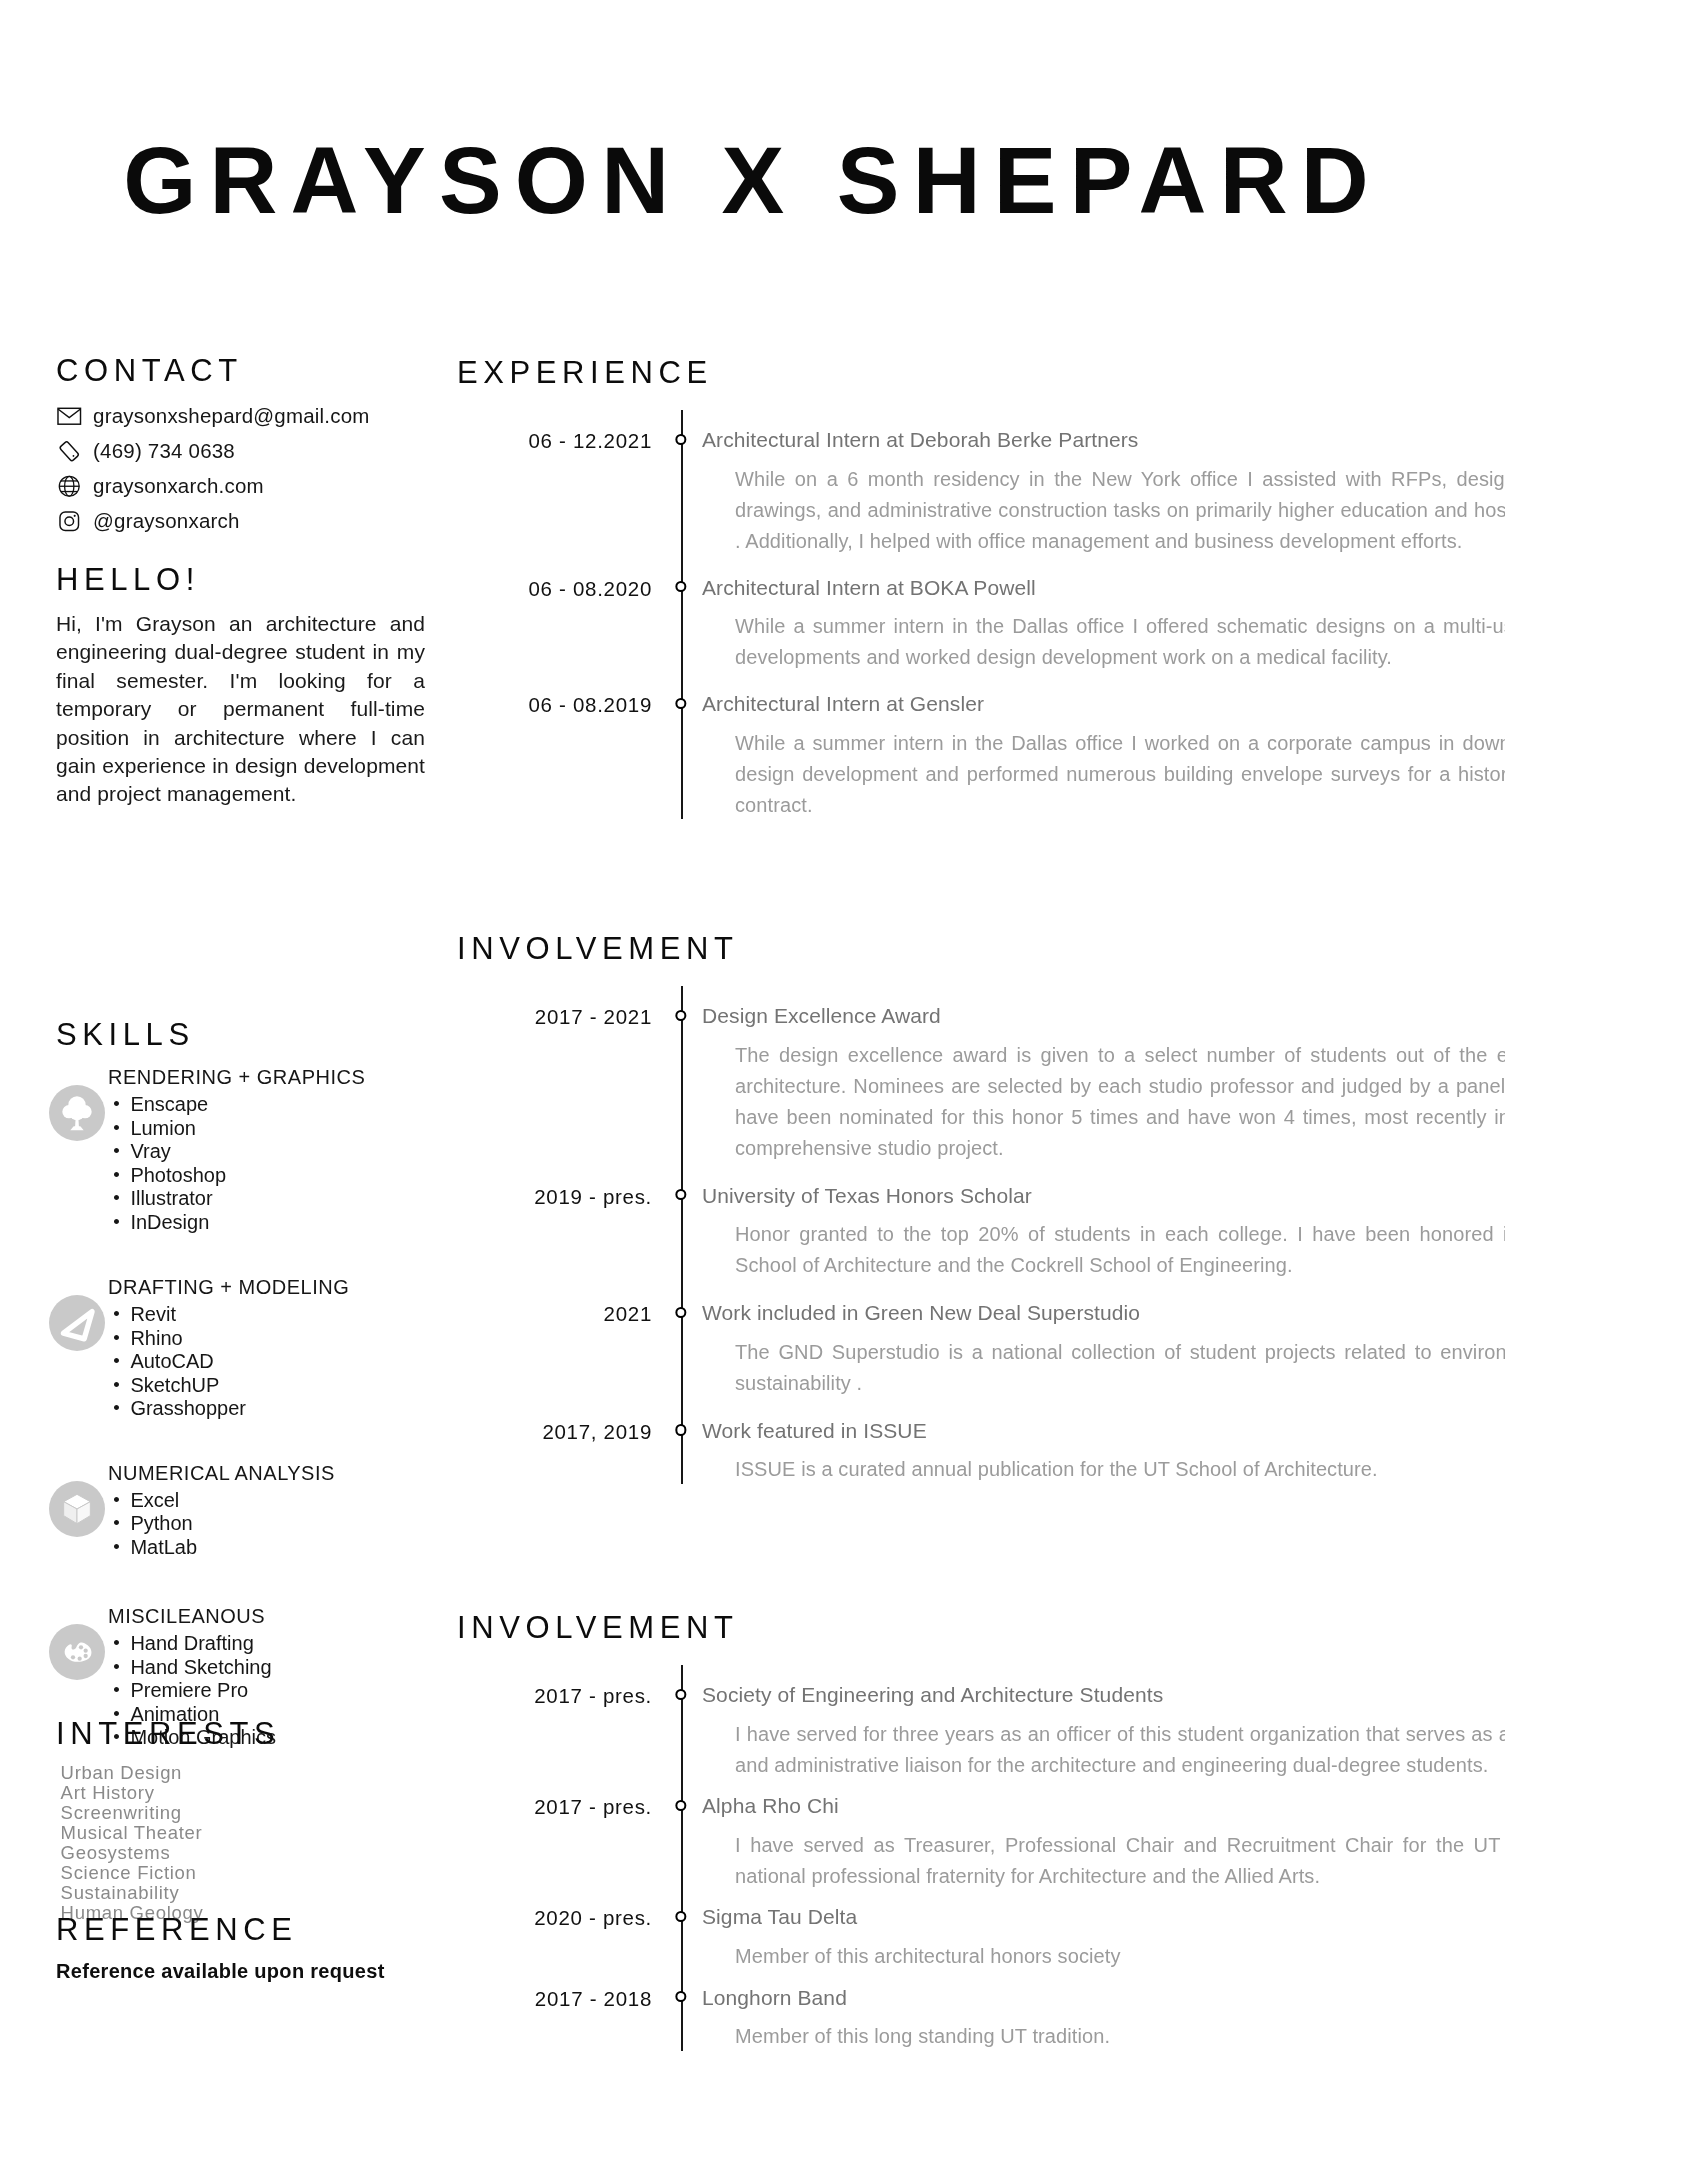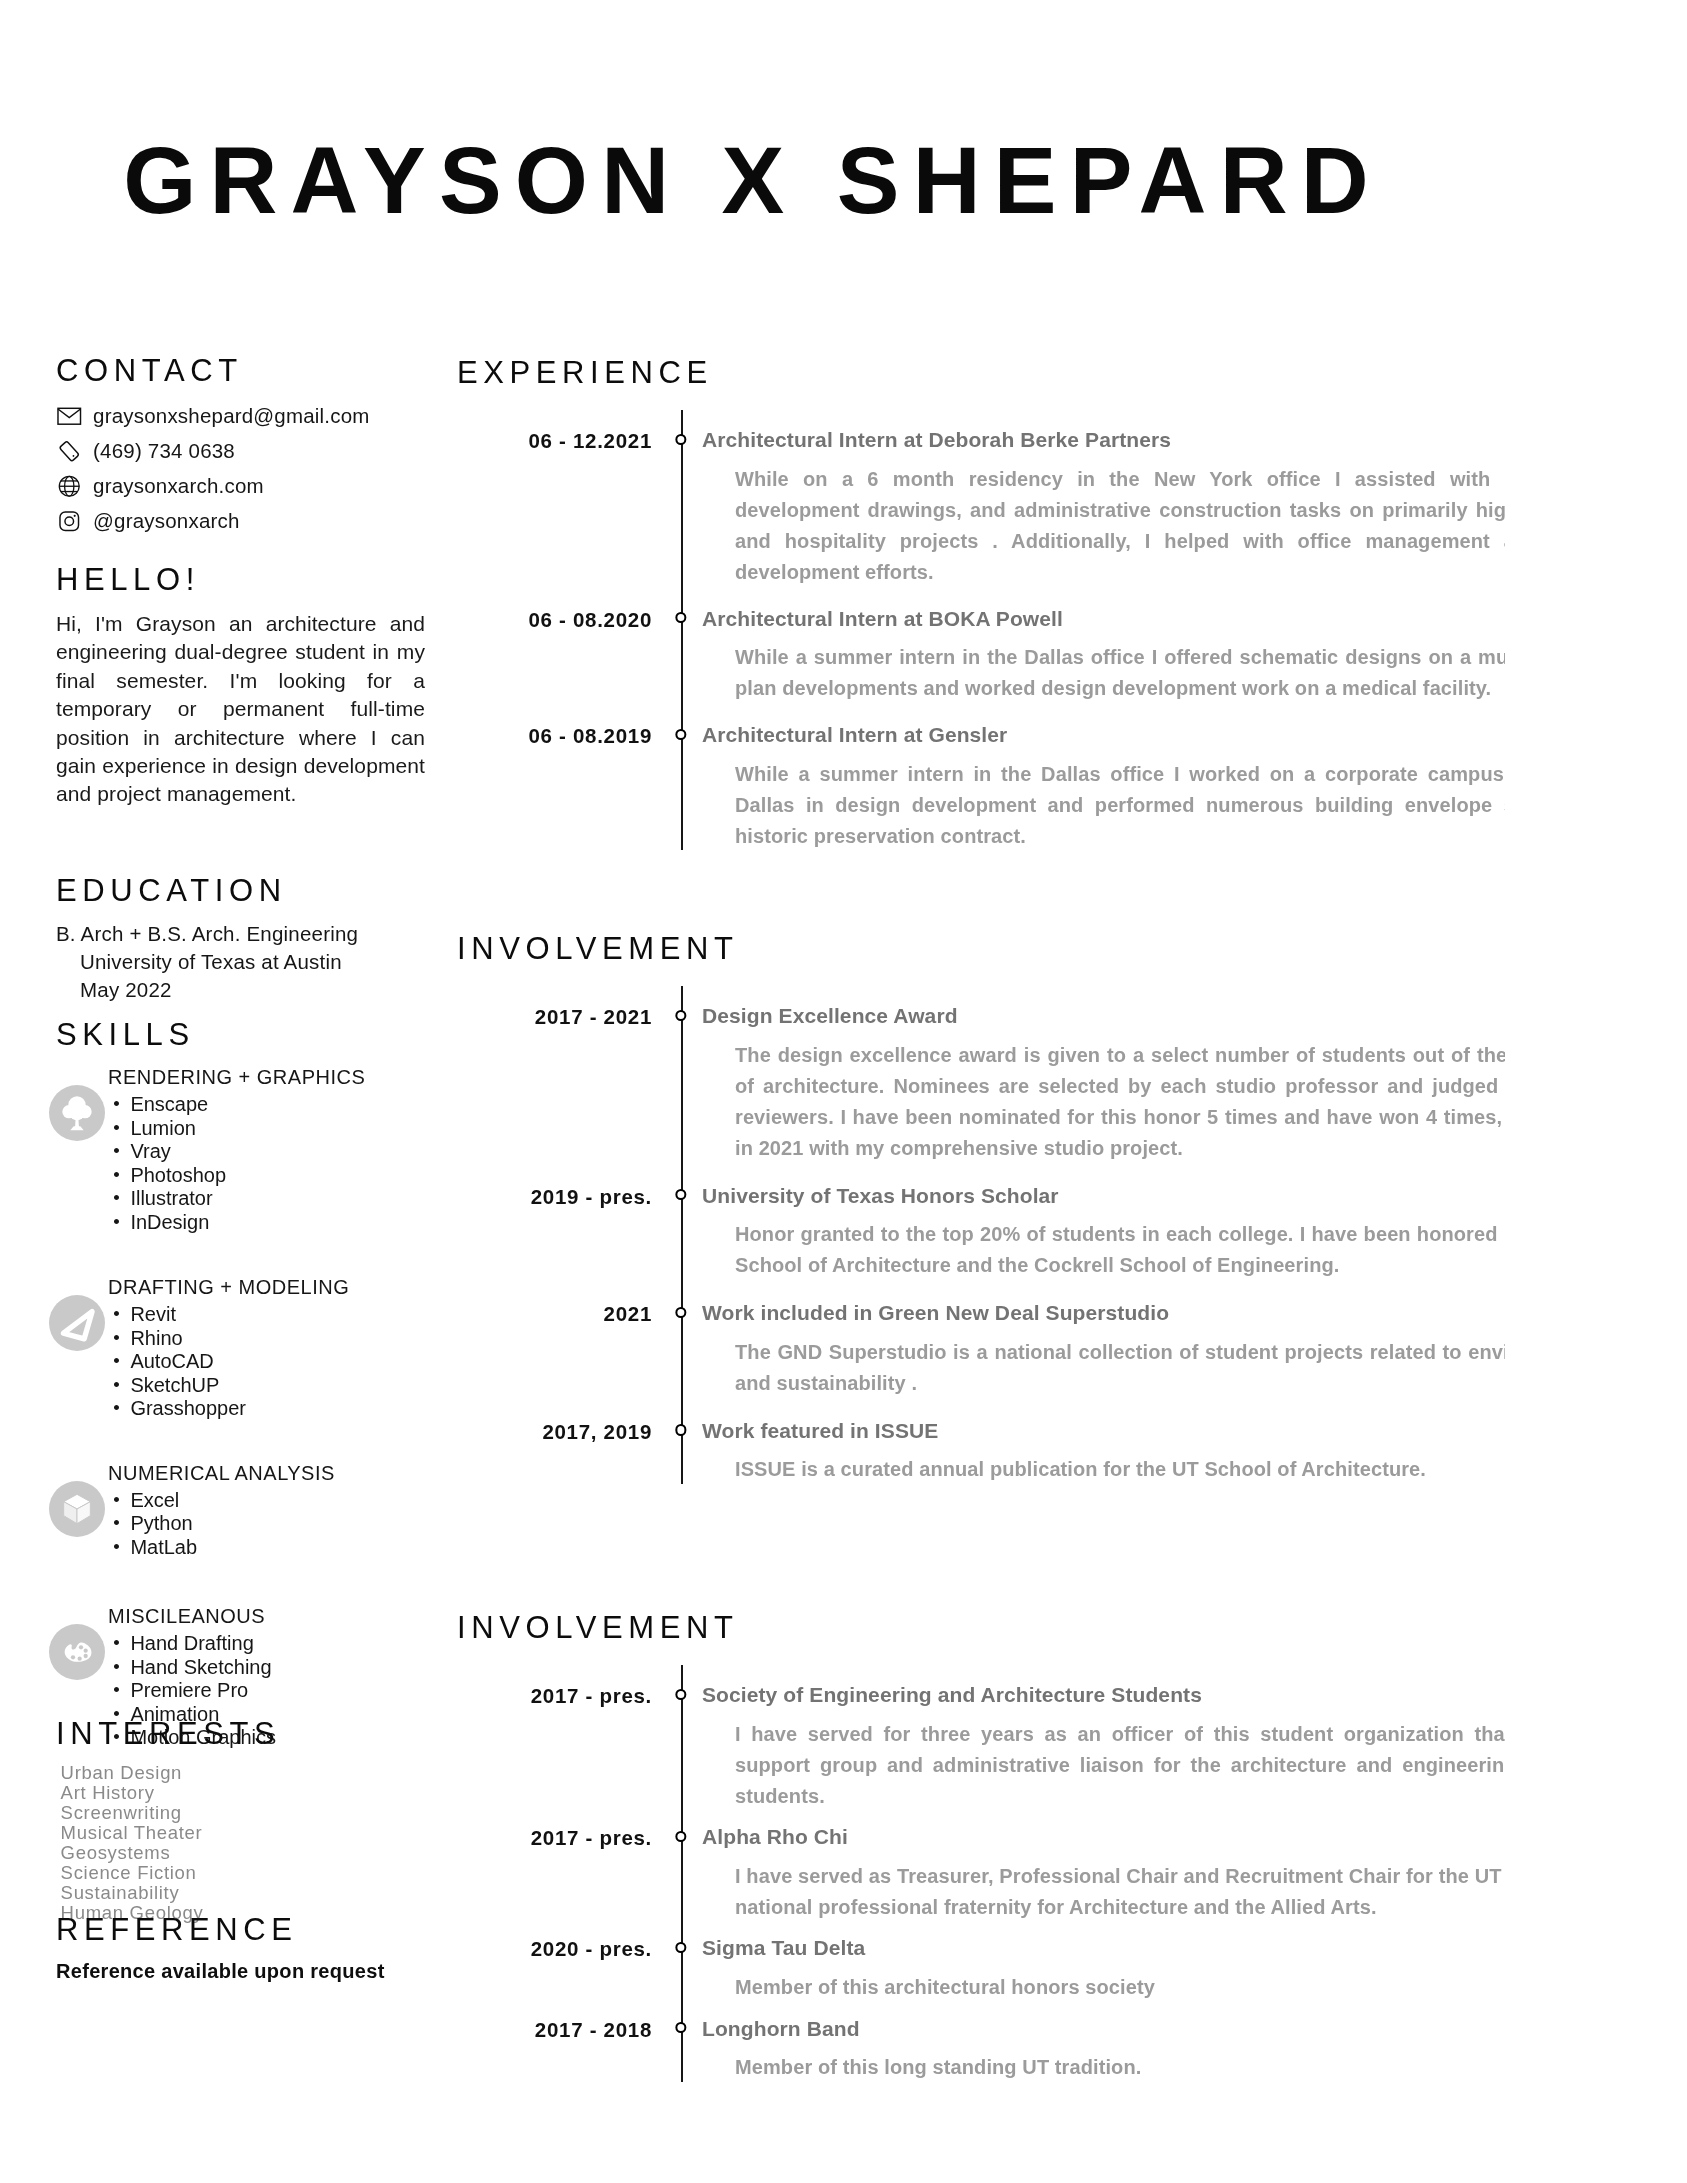--- a/index.html
+++ b/index.html
@@ -65,21 +65,21 @@
   .col-r{left:457px;width:1184px;}
   .s-experience{top:354px;}
   .s-achievements{top:930px;}
   .s-involvement{top:1609px;}
 
   .timeline{position:relative;margin-top:34px;}
   .timeline::before{
     content:"";position:absolute;left:224px;top:-14.6px;bottom:1.3px;
     width:2px;background:#161616;
   }
-  .t-item{position:relative;margin-bottom:16px;font-weight:bold;}
+  .t-item{position:relative;margin-bottom:16px;}
   .s-achievements .t-item{margin-bottom:17px;}
   .s-involvement .t-item{margin-bottom:10.6px;}
   .t-date{
     position:absolute;left:0;top:4px;width:195px;text-align:right;
     font-size:20.5px;color:#111;letter-spacing:0.7px;white-space:nowrap;
   }
   .t-marker{
     position:absolute;left:224px;top:8.6px;width:7.3px;height:7.3px;
     border:2px solid #000;border-radius:50%;background:#fff;
     transform:translateX(-50%);z-index:2;
@@ -144,28 +144,20 @@
         <span>@graysonxarch</span>
       </div>
     </div>
   </section>
 
   <section class="sec col-l s-hello">
     <h2 class="sec-h">HELLO!</h2>
     <p class="hello-body">Hi, I'm Grayson an architecture and engineering dual-degree student in my final semester. I'm looking for a temporary or permanent full-time position in architecture where I can gain experience in design development and project management.</p>
   </section>
 
-  <section class="sec col-l s-education">
-    <h2 class="sec-h">EDUCATION</h2>
-    <div class="edu">
-      <div>B. Arch + B.S. Arch. Engineering</div>
-      <div class="edu-indent">University of Texas at Austin</div>
-      <div class="edu-indent">May 2022</div>
-    </div>
-  </section>
 
   <section class="sec col-l s-skills">
     <h2 class="sec-h">SKILLS</h2>
 
     <div class="skill-group g-mb2">
       <span class="skill-icon">
         <svg width="56" height="56" viewBox="0 0 84 84">
           <circle cx="42" cy="42" r="42" fill="#c9c9c9"></circle>
           <circle cx="42" cy="30" r="13" fill="#ffffff"></circle>
           <circle cx="30" cy="40" r="10" fill="#ffffff"></circle>

